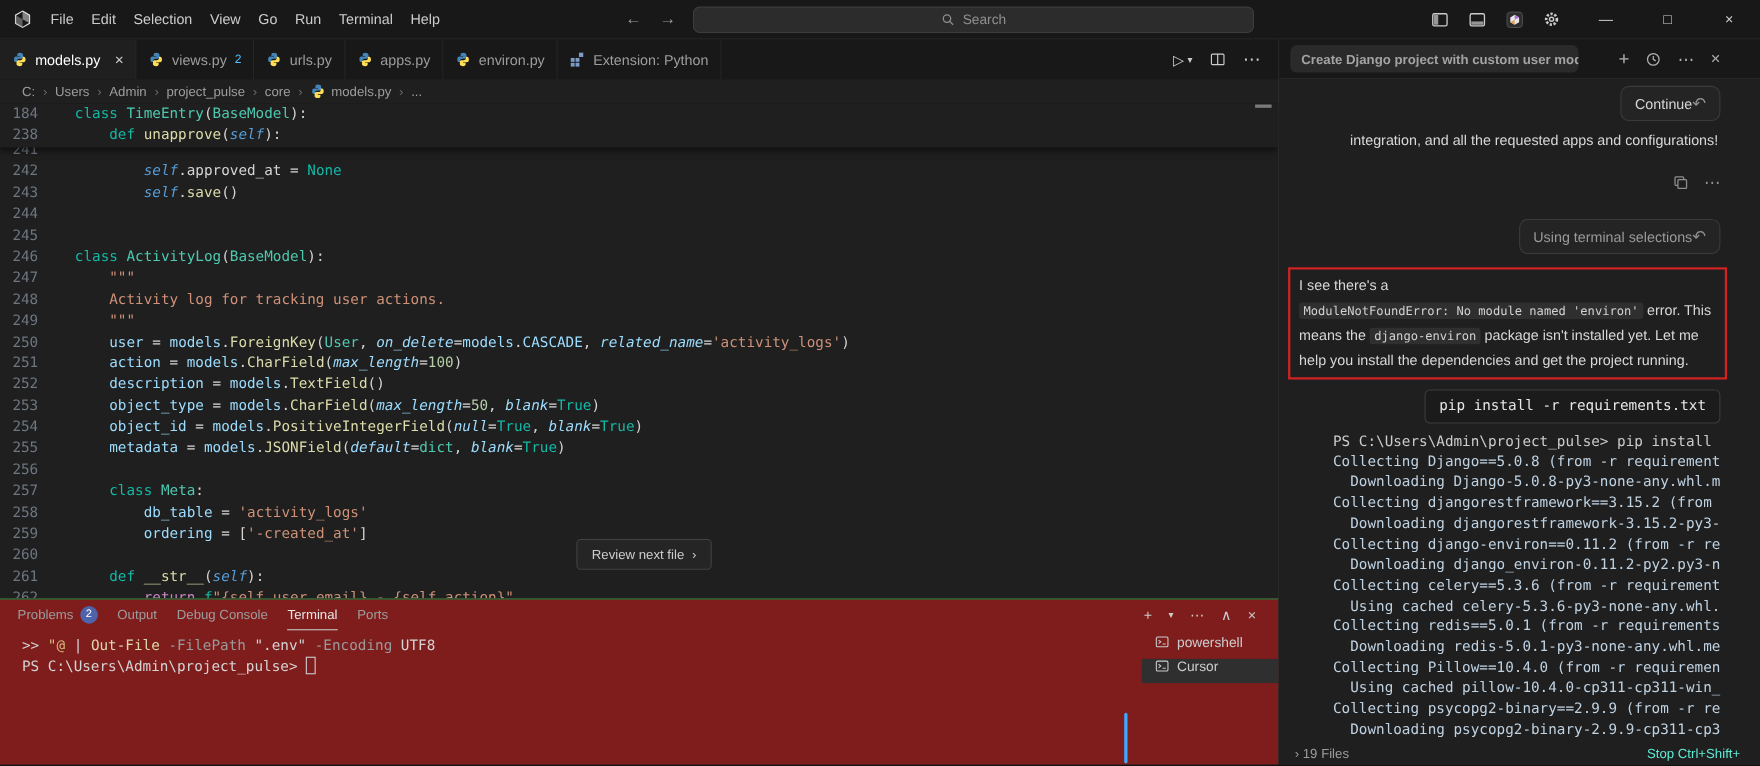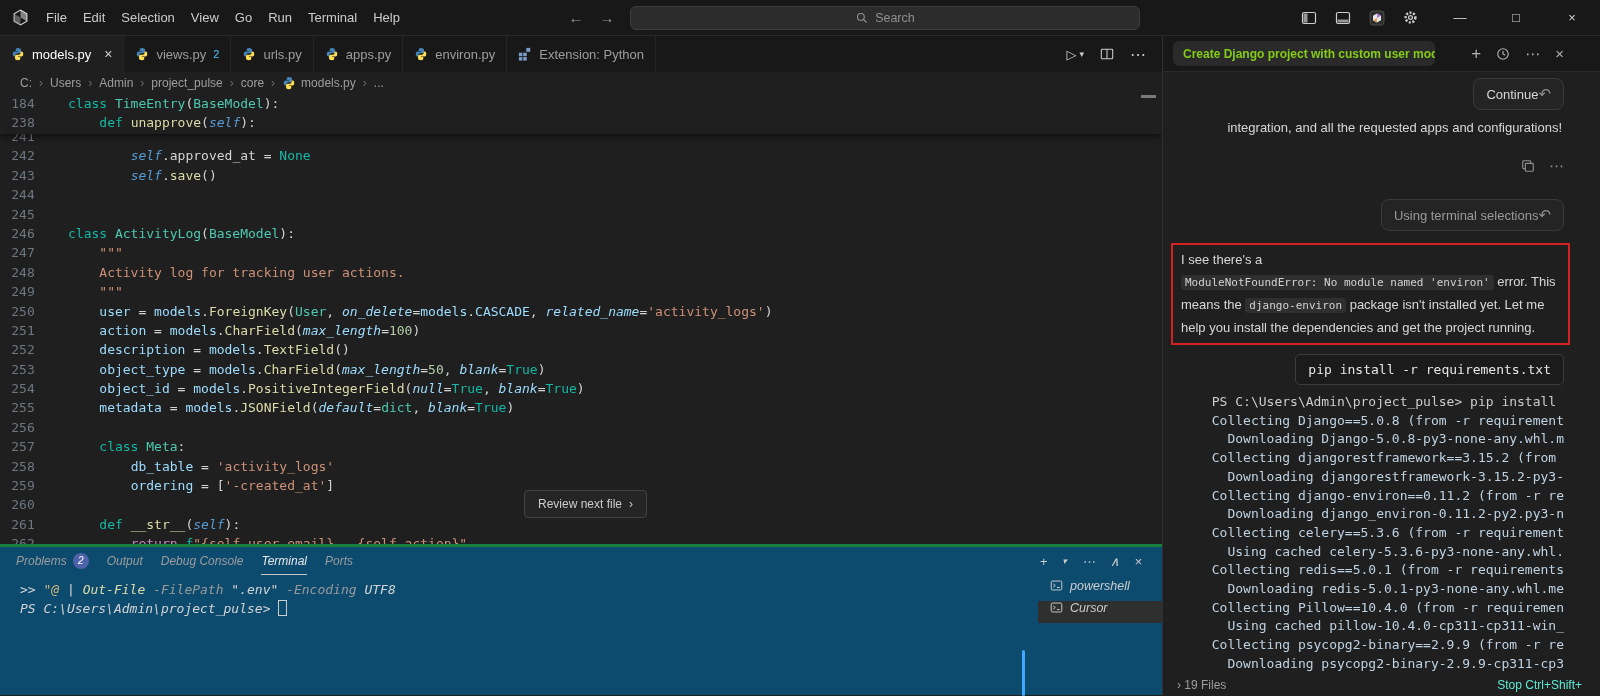--- a/index.html
+++ b/index.html
@@ -55,40 +55,40 @@
                 font-family:"Liberation Sans", sans-serif; font-size:12px; display:flex; align-items:center; gap:7px; cursor:pointer; }
   .minimap-dash { position:absolute; top:1px; right:6px; width:15px; height:3px; background:#7a7a7a; z-index:4; }
 
   
   .t-pl{color:#d4d4d4} .t-kw{color:#14b8a6} .t-ctrl{color:#c586c0} .t-cls{color:#4ec9b0}
   .t-fn{color:#dcdcaa} .t-self{color:#569cd6;font-style:italic} .t-prop{color:#9cdcfe}
   .t-param{color:#9cdcfe;font-style:italic} .t-str{color:#ce9178} .t-num{color:#b5cea8}
   .t-gray{color:#9a9a9a} .t-ystr{color:#d7ba7d}
 
   
-  .panel { height:151px; flex:none; background:#0c4a6e; border-top:3px solid #15803d; position:relative;font-style:italic; }
+  .panel { height:151px; flex:none; background:#7f1d1d; border-top:1px solid #15803d; position:relative; }
   .panel-header { height:28px; display:flex; align-items:center; gap:18px; padding:0 10px 0 16px; font-size:12px; }
   .panel-tab { color:#9d9d9d; display:flex; align-items:center; gap:6px; height:100%; border-bottom:1px solid transparent; cursor:pointer; }
   .panel-tab.active { color:#e7e7e7; border-bottom-color:#c6c6c6; }
   .badge { min-width:16px; height:16px; border-radius:8px; background:#4e63a9; color:#fff; font-size:10px;
            display:flex; align-items:center; justify-content:center; padding:0 4px; }
   .panel-actions { margin-left:auto; display:flex; align-items:center; gap:15px; color:#cccccc; font-size:13px; padding-right:10px; }
   .term-body { position:absolute; top:28px; left:0; right:0; bottom:0; display:flex; }
   .term-content { flex:1; padding:5px 0 0 20px; font-family:"DejaVu Sans Mono", monospace; font-size:13px; line-height:19px; white-space:pre; }
   .term-cursor { display:inline-block; width:9px; height:16px; border:1px solid #cccccc; vertical-align:-3px; }
   .term-list { width:124px; flex:none; padding-top:4px; }
   .term-item { height:22px; display:flex; align-items:flex-start; gap:7px; padding-left:12px; font-size:12.5px; color:#cccccc; cursor:pointer; }
   .term-item.selected { background:#2f2f30; }
   .blue-bar { position:absolute; left:1022px; top:103px; width:3px; height:46px; background:#3ea7ff; border-radius:2px; }
 
   
   .chat-header { height:36px; background:#181818; border-bottom:1px solid #2a2a2a; flex:none;
                  display:flex; align-items:center; padding:0 36px 0 10px; gap:12px; }
   .chat-title { background:#2a2a2b; border-radius:6px; height:25px; display:flex; align-items:center; padding:0 10px;
-                font-size:12px; font-weight:bold; color:#84cc16; max-width:262px; white-space:nowrap; overflow:hidden;
+                font-size:12px; font-weight:bold; color:#a3a3a3; max-width:262px; white-space:nowrap; overflow:hidden;
                 text-overflow:ellipsis; flex:none; }
   .chat-hicons { margin-left:auto; display:flex; align-items:center; gap:15px; color:#b0b0b0; font-size:15px; }
   .chat-content { flex:1; position:relative; display:flex; flex-direction:column; padding:6px 36px 0 12px; overflow:hidden;align-items:flex-end; }
   .chat-box { border:1px solid #3a3a3c; background:#242425; border-radius:8px; height:32px; flex:none;
               display:flex; align-items:center; justify-content:space-between; padding:0 12px; font-size:13px; color:#d6d6d6; cursor:pointer; }
   .chat-box.dim { color:#9a9a9a; }
   .undo { color:#8f8f8f; font-size:15px; }
   .msg-tail { margin:10px 2px 0; font-size:13px; color:#d8d8d8; flex:none; }
   .msg-actions { display:flex; justify-content:flex-end; gap:14px; margin-top:22px; color:#8f8f8f; flex:none; align-items:center; }
   .sel-gap { margin-top:24px; }

